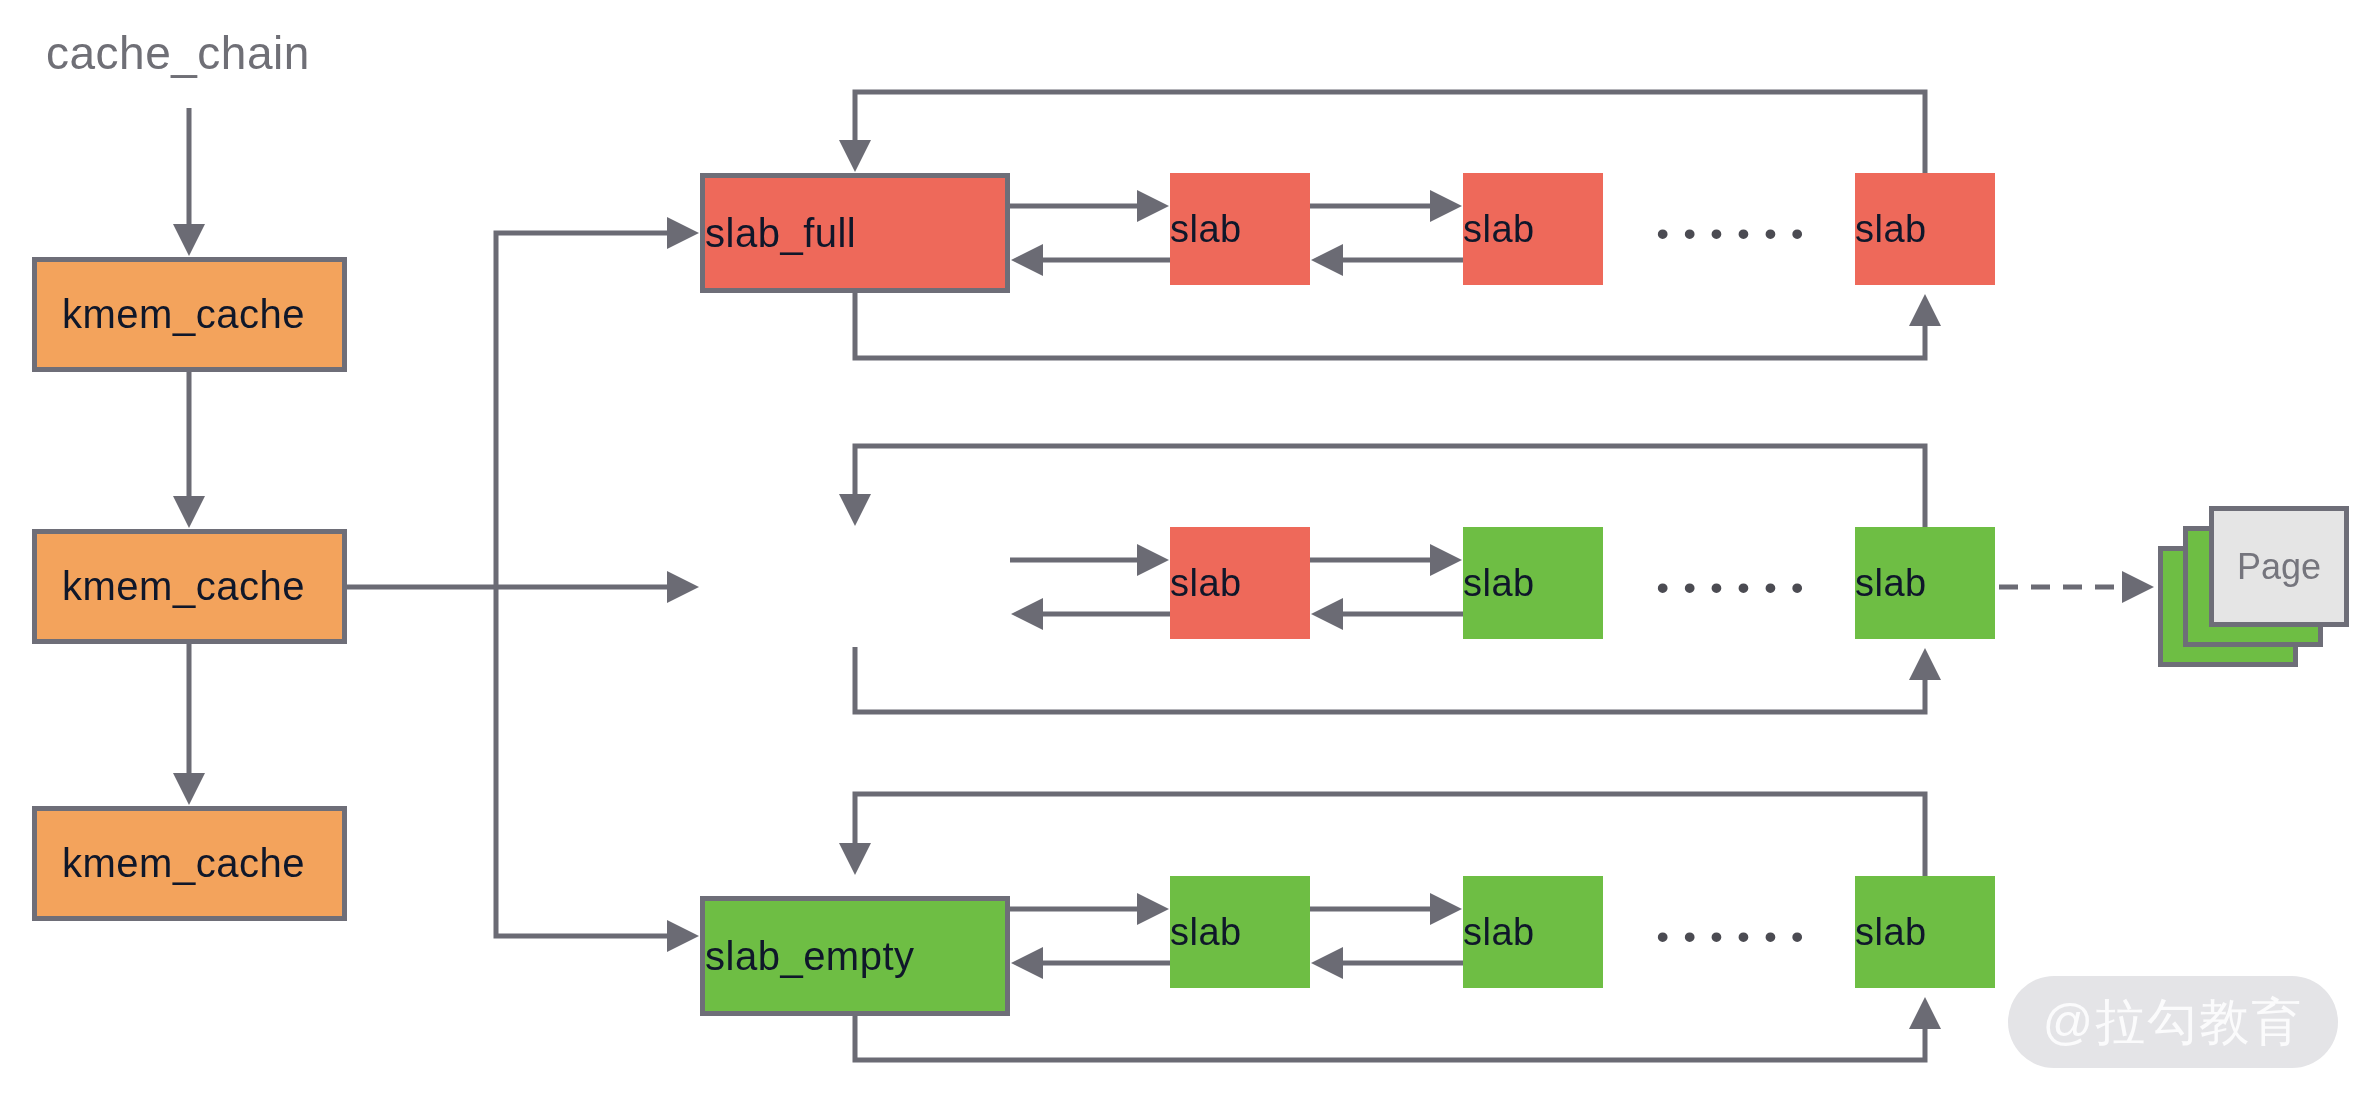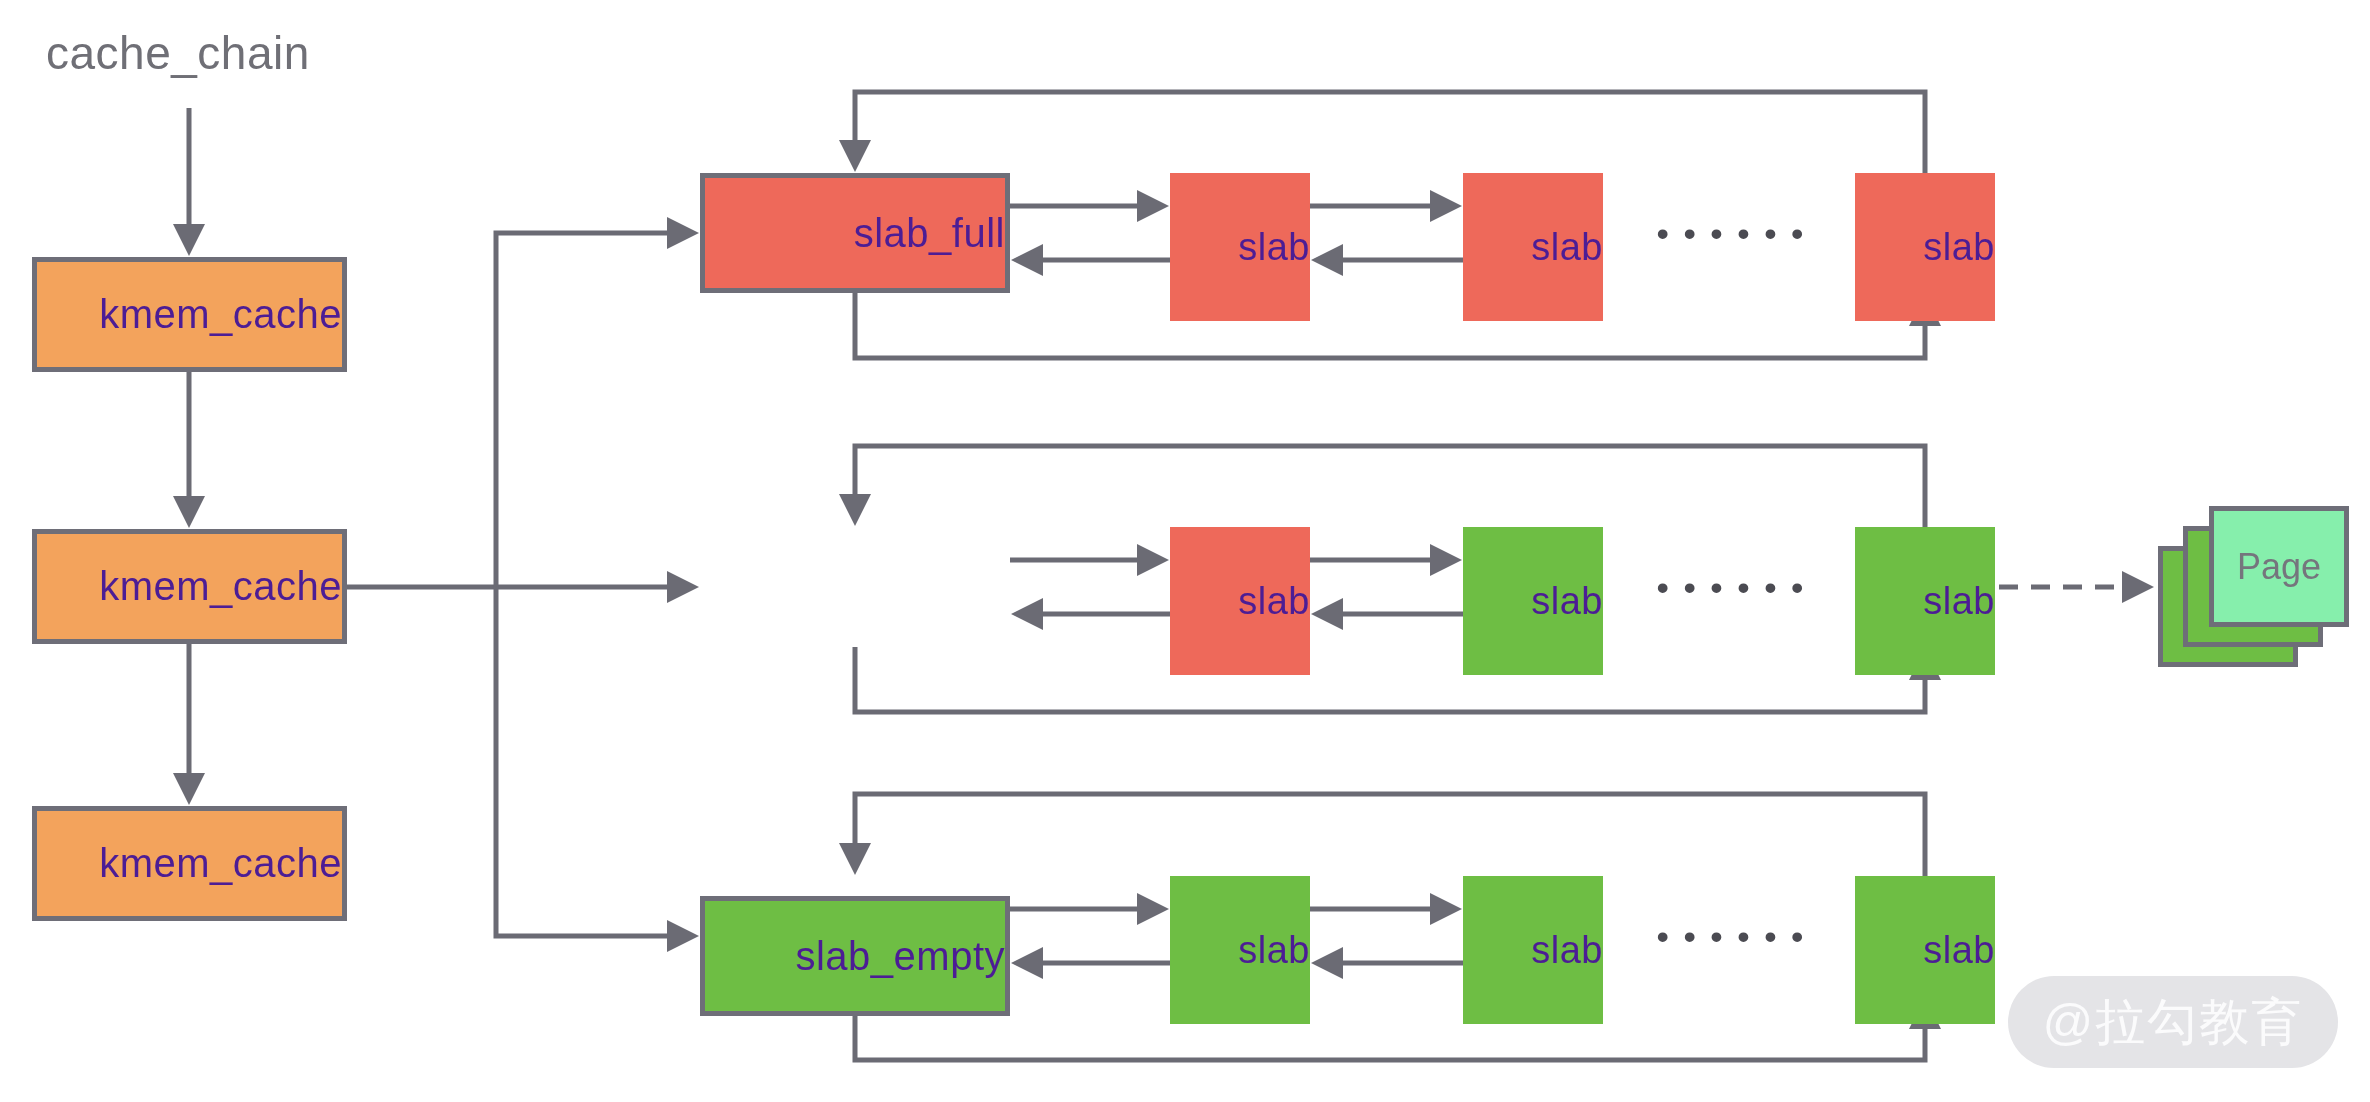--- a/index.html
+++ b/index.html
@@ -8,29 +8,29 @@
     width:2370px;height:1102px;
     background:#ffffff;
     font-family:"Liberation Sans","DejaVu Sans",sans-serif;
     overflow:hidden;
     border-radius:27px;
   }
   .connectors{position:absolute;left:0;top:0;width:2370px;height:1102px;}
   .box{
     position:absolute;
     box-sizing:border-box;
-    display:flex;align-items:center;justify-content:flex-end;
+    display:flex;align-items:center;justify-content:flex-start;
     border:5px solid #6e6e78;
-    color:#4c1d95;
+    color:#0f172a;
     font-size:40px;
     letter-spacing:0.5px;
   }
   .headbox{left:700px;width:310px;height:120px;}
   .kmem{left:32px;width:315px;height:115px;padding-left:25px;}
-  .slab{width:140px;height:148px;border:none;font-size:38px;}
+  .slab{width:140px;height:112px;border:none;font-size:38px;}
   .title{
     position:absolute;left:46px;top:26px;width:300px;
     font-size:46px;font-weight:500;color:#6f6f76;letter-spacing:0.5px;
   }
   .dots{
     position:absolute;width:160px;height:44px;
     display:flex;align-items:center;justify-content:center;
     font-size:34px;letter-spacing:15px;text-indent:15px;
     color:#4b4b52;font-weight:bold;
   }
@@ -128,21 +128,21 @@
   <div class="box slab" style="left: 1463px; top: 527px; background-color: rgb(110, 190, 68);">
     <span>slab</span>
   </div>
   <div class="dots" style="left:1650px;top:565px;">••••••</div>
   <div class="box slab" style="left: 1855px; top: 527px; background-color: rgb(110, 190, 68);">
     <span>slab</span>
   </div>
 
   <div class="pagecard" style="left: 2158px; top: 546px; background-color: rgb(110, 190, 68);"></div>
   <div class="pagecard" style="left: 2183px; top: 526px; background-color: rgb(110, 190, 68);"></div>
-  <div class="pagecard" style="left: 2209px; top: 506px; background-color: #86efac;">
+  <div class="pagecard" style="left: 2209px; top: 506px; background-color: #e5e5e5;">
     <span>Page</span>
   </div>
 
   <div class="box headbox" style="top: 896px; background-color: rgb(110, 190, 68);">
     <span>slab_empty</span>
   </div>
   <div class="box slab" style="left: 1170px; top: 876px; background-color: rgb(110, 190, 68);">
     <span>slab</span>
   </div>
   <div class="box slab" style="left: 1463px; top: 876px; background-color: rgb(110, 190, 68);">

